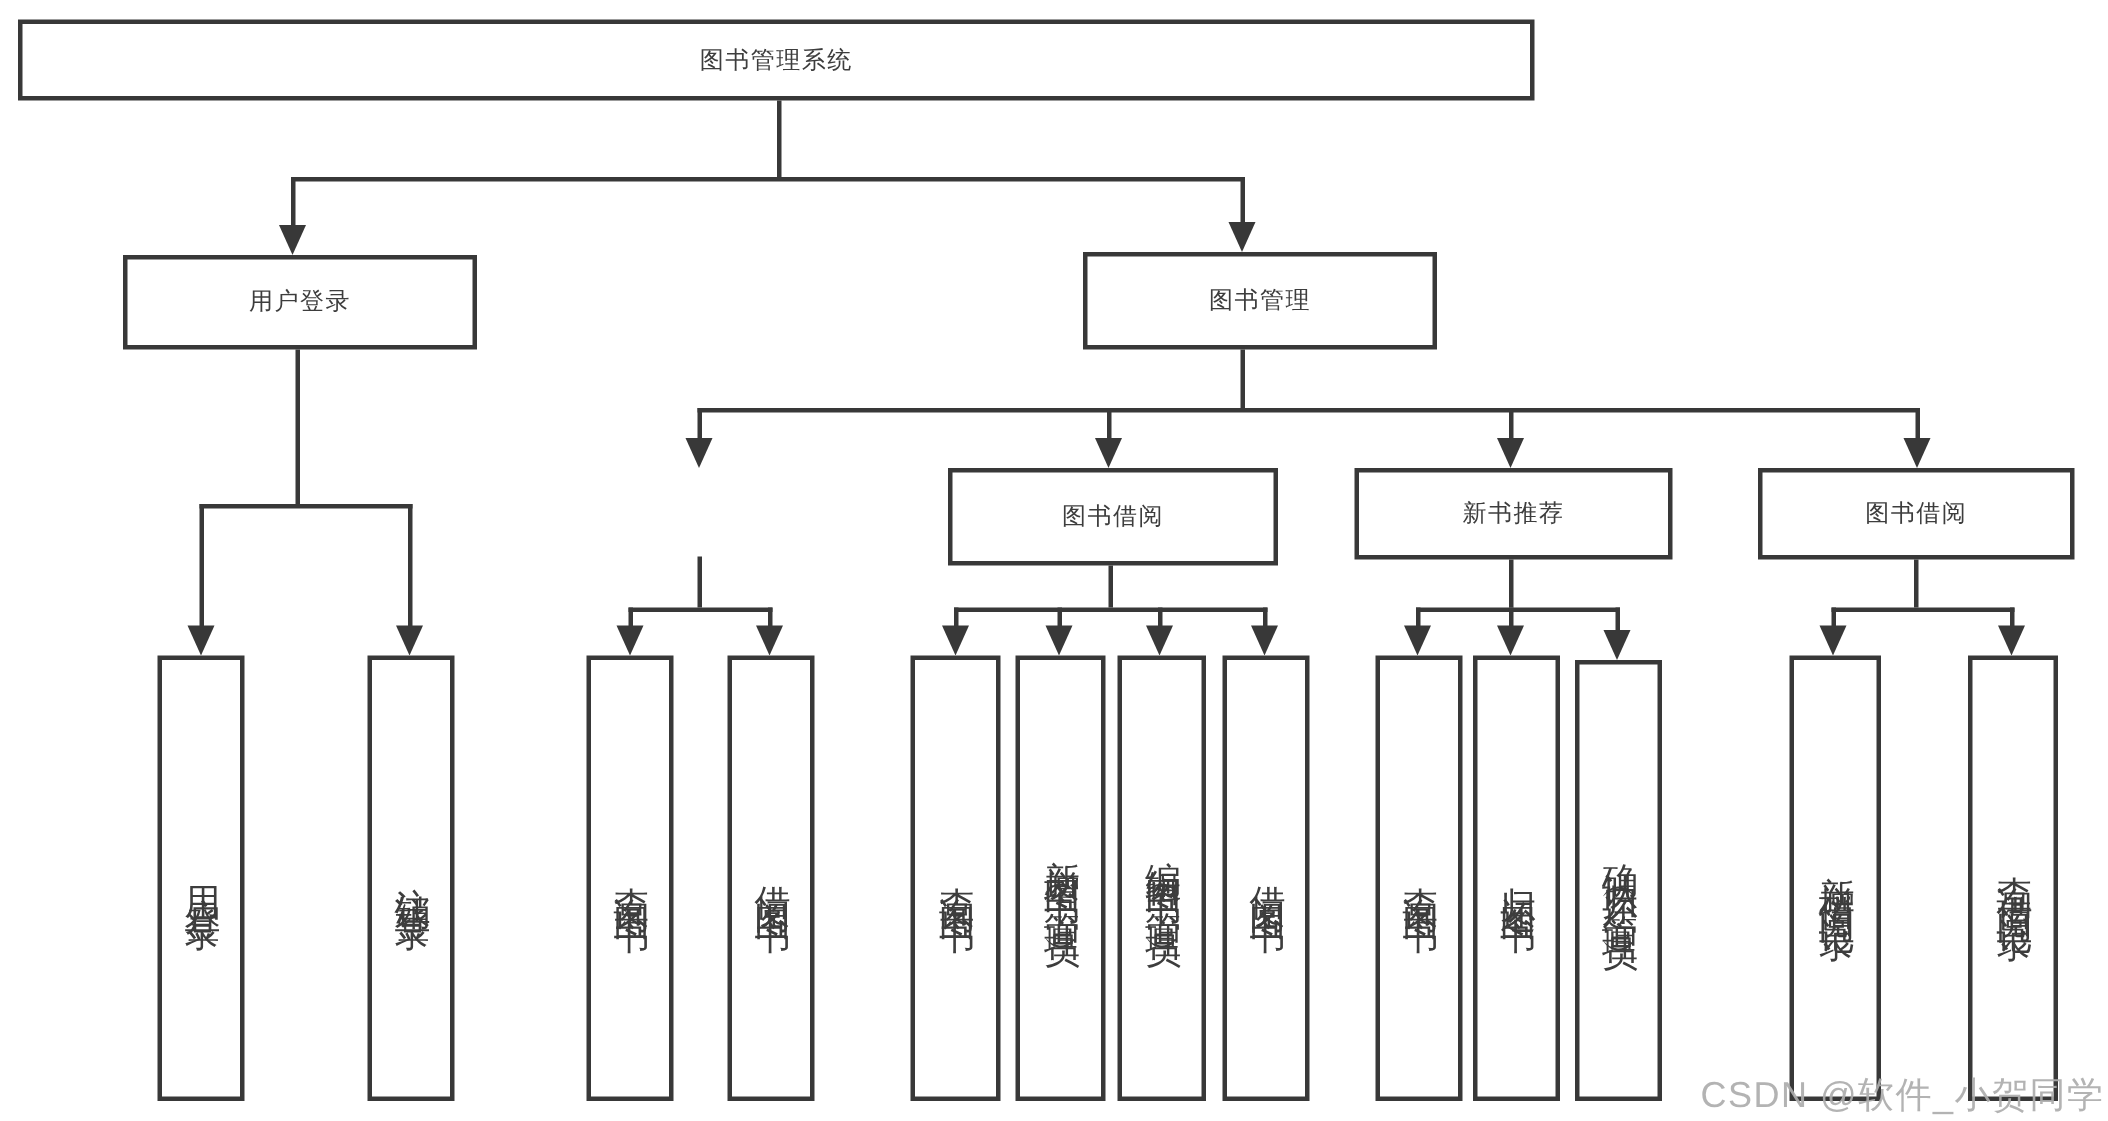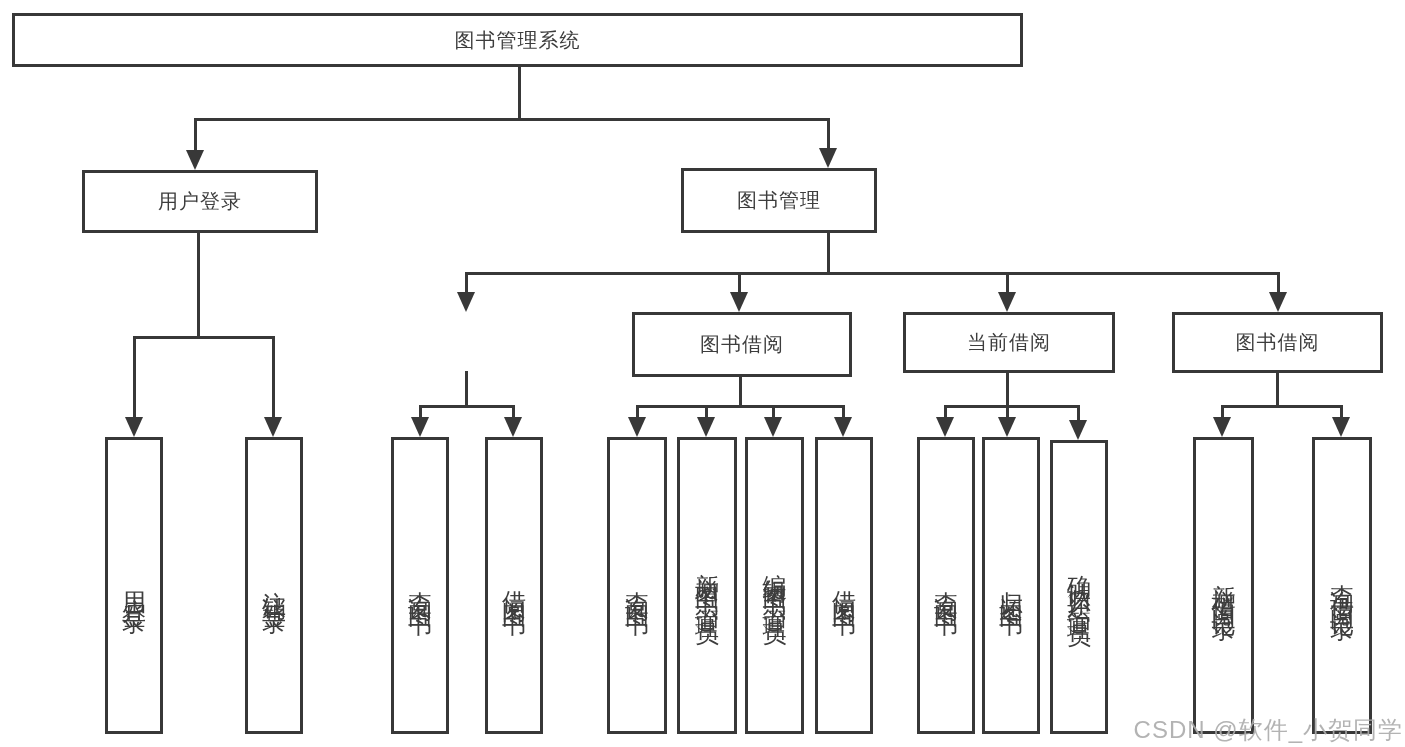--- a/index.html
+++ b/index.html
@@ -4,21 +4,21 @@
 <style>
   html,body { margin:0; padding:0; background:#ffffff; }
   body { font-family:"Liberation Sans","DejaVu Sans",sans-serif; }
   .canvas { position:relative; width:1405px; height:747px; background:#ffffff; overflow:hidden; }
   .box {
     position:absolute; box-sizing:border-box;
     border:3px solid #383838; background:#ffffff;
     display:flex; align-items:center; justify-content:center;
     color:#3d3d3d; z-index:2;
   }
-  .box.h span { font-size:20px; letter-spacing:1px; white-space:nowrap; }
+  .box.h span { font-size:16px; letter-spacing:1px; white-space:nowrap; }
   .box.v span {
     writing-mode:vertical-rl; text-orientation:mixed;
     font-size:24px; letter-spacing:7px; line-height:1;
   }
   .ln { position:absolute; background:#383838; z-index:1; }
   .ah {
     position:absolute; width:0; height:0; z-index:1;
     border-left:9px solid transparent; border-right:9px solid transparent;
     border-top:20px solid #383838;
   }
@@ -40,21 +40,21 @@
   <div class="ln" style="left:518px;top:65px;width:3px;height:53px"></div>
   <div class="ln" style="left:194px;top:118px;width:636px;height:3px"></div>
   <div class="ln" style="left:194px;top:118px;width:3px;height:34px"></div>
   <div class="ln" style="left:827px;top:118px;width:3px;height:32px"></div>
   <div class="ah" style="left:186px;top:150px"></div>
   <div class="ah" style="left:819px;top:148px"></div>
 
   <div class="box h" style="left:82px;top:170px;width:236px;height:63px">
     <span>用户登录</span>
   </div>
-  <div class="box h" style="left:681px;top:168px;width:196px;height:65px">
+  <div class="box h" style="left:722px;top:168px;width:236px;height:65px">
     <span>图书管理</span>
   </div>
 
   <div class="ln" style="left:197px;top:231px;width:3px;height:105px"></div>
   <div class="ln" style="left:133px;top:336px;width:142px;height:3px"></div>
   <div class="ln" style="left:133px;top:336px;width:3px;height:83px"></div>
   <div class="ln" style="left:272px;top:336px;width:3px;height:83px"></div>
   <div class="ah" style="left:125px;top:417px"></div>
   <div class="ah" style="left:264px;top:417px"></div>
 
@@ -66,21 +66,21 @@
   <div class="ln" style="left:1277px;top:272px;width:3px;height:24px"></div>
   <div class="ah" style="left:457px;top:292px"></div>
   <div class="ah" style="left:730px;top:292px"></div>
   <div class="ah" style="left:998px;top:292px"></div>
   <div class="ah" style="left:1269px;top:292px"></div>
 
   <div class="box h" style="left:632px;top:312px;width:220px;height:65px">
     <span>图书借阅</span>
   </div>
   <div class="box h" style="left:903px;top:312px;width:212px;height:61px">
-    <span>当前借阅</span>
+    <span>新书推荐</span>
   </div>
   <div class="box h" style="left:1172px;top:312px;width:211px;height:61px">
     <span>图书借阅</span>
   </div>
 
   <div class="ln" style="left:465px;top:371px;width:3px;height:34px"></div>
   <div class="ln" style="left:419px;top:405px;width:96px;height:3px"></div>
   <div class="ln" style="left:419px;top:405px;width:3px;height:14px"></div>
   <div class="ln" style="left:512px;top:405px;width:3px;height:14px"></div>
   <div class="ah" style="left:411px;top:417px"></div>

